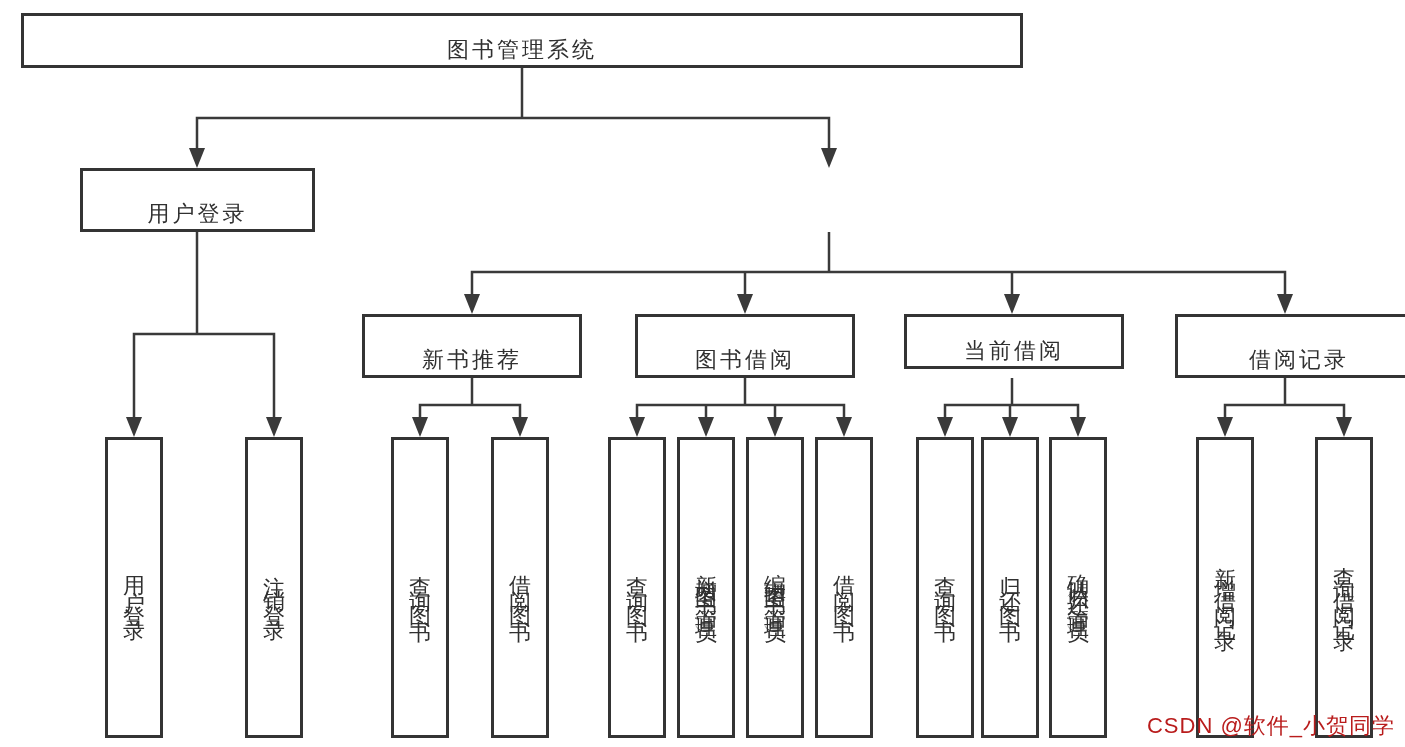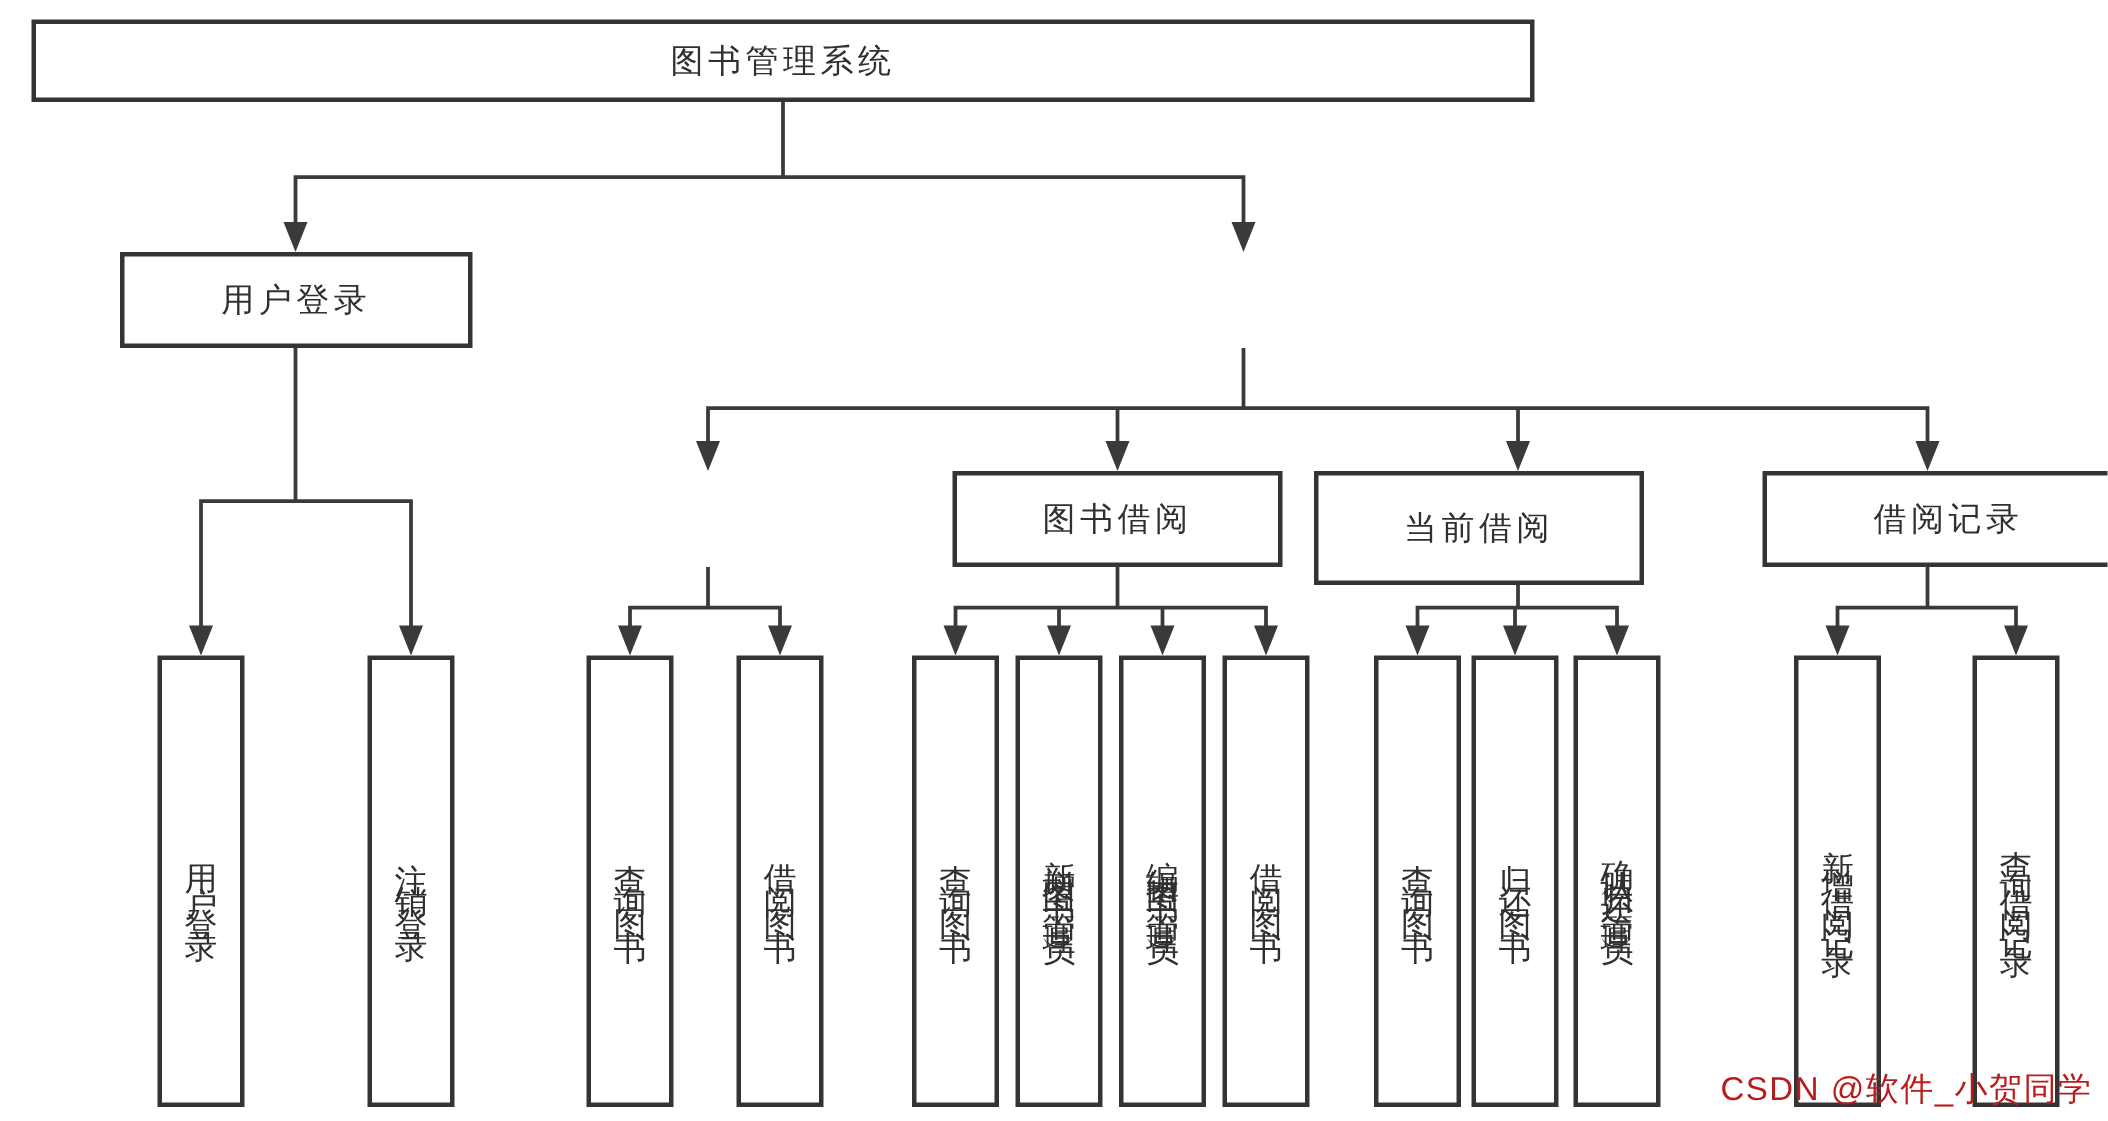--- a/index.html
+++ b/index.html
@@ -4,21 +4,21 @@
 <style>
   html,body{margin:0;padding:0;background:#ffffff;}
   body{width:1405px;height:747px;overflow:hidden;}
   .canvas{
     position:relative;width:1405px;height:747px;background:#ffffff;
     font-family:"Liberation Sans","DejaVu Sans",sans-serif;color:#303030;
   }
   .wires{position:absolute;left:0;top:0;}
   .node{
     position:absolute;box-sizing:border-box;background:#ffffff;
-    border:3px solid #343434;display:flex;align-items:center;justify-content:center;
+    border:3px solid #343434;display:flex;align-items:flex-end;justify-content:center;
     font-size:22px;letter-spacing:3px;white-space:nowrap;
   }
   .leaf{
     position:absolute;box-sizing:border-box;background:#ffffff;
     border:3px solid #343434;display:flex;align-items:center;justify-content:center;
     font-size:22px;top:437px;width:58px;height:301px;
   }
   .leaf span{writing-mode:vertical-rl;text-orientation:mixed;line-height:1;}
   .leaf.s4 span{letter-spacing:15px;}
   .leaf.s6 span{letter-spacing:13px;}
@@ -86,24 +86,27 @@
   </svg>
 
   <div class="node" style="left:21px;top:13px;width:1002px;height:55px">
     <span>图书管理系统</span>
   </div>
 
   <div class="node" style="left:80px;top:168px;width:235px;height:64px">
     <span>用户登录</span>
   </div>
 
+  <div class="node" style="left:362px;top:314px;width:220px;height:64px">
+    <span>新书推荐</span>
+  </div>
   <div class="node" style="left:635px;top:314px;width:220px;height:64px">
     <span>图书借阅</span>
   </div>
-  <div class="node" style="left:876px;top:314px;width:220px;height:76px">
+  <div class="node" style="left:904px;top:314px;width:220px;height:55px">
     <span>当前借阅</span>
   </div>
   <div class="node" style="left:1175px;top:314px;width:248px;height:64px">
     <span>借阅记录</span>
   </div>
 
   <div class="leaf s4" style="left:105px">
     <span>用户登录</span>
   </div>
   <div class="leaf s4" style="left:245px">

